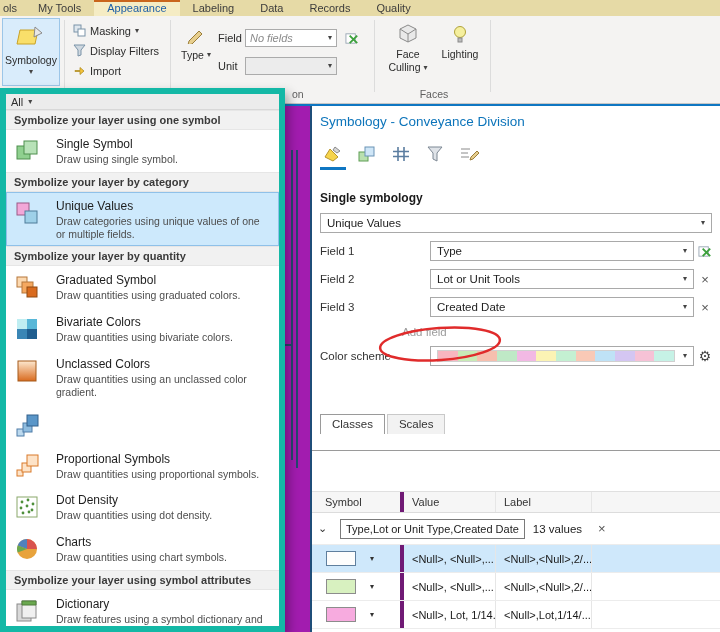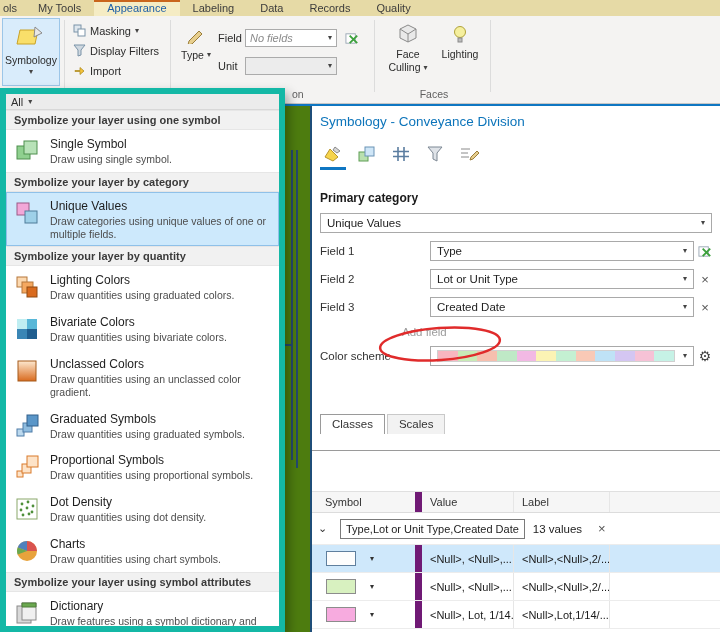--- a/index.html
+++ b/index.html
@@ -25,21 +25,21 @@
   .rcombo .arr{margin-left:auto}
   .rcombo.disabled{background:#ececec}
   .muted{color:#8a8a8a;font-style:italic}
   .rbig{position:absolute;top:2px;width:48px;height:74px;display:flex;flex-direction:column;align-items:center;
     padding-top:5px;font-size:10.5px;color:#2b2b2b;text-align:center;line-height:1.25}
   .sqbtn{position:absolute;width:18px;height:18px;display:flex;align-items:center;justify-content:center}
   .typbtn{position:absolute;left:178px;top:6px;width:36px;height:62px;display:flex;flex-direction:column;
     align-items:center;gap:3px;padding-top:4px;font-size:10.5px;color:#2b2b2b}
 
   
-  .right{position:absolute;left:285px;top:104px;width:435px;height:528px;background:#4d7c0f;border-top:2px solid #0e76c2}
+  .right{position:absolute;left:285px;top:104px;width:435px;height:528px;background:#a21caf;border-top:2px solid #0e76c2}
   .mapline{position:absolute;width:2px;background:#24486e}
   .mapline-h{position:absolute;height:2px;background:#24486e}
 
   
   .panel{position:absolute;left:25px;top:0;width:410px;height:526px;background:#fff;border-left:2px solid #1f4e79;font-size:11.5px}
   .ptitle{padding:8px 10px 2px 8px;font-size:13.5px;color:#0c74ba;white-space:nowrap}
   .icontabs{display:flex;gap:8px;margin:10px 0 0 8px;height:30px}
   .itab{width:26px;height:29px;display:flex;align-items:center;justify-content:center;border-bottom:3px solid transparent}
   .itab.active{border-bottom-color:#0e76c2}
   .pheading{margin:20px 8px 0;font-weight:bold;font-size:12px;color:#1a1a1a}
@@ -56,41 +56,41 @@
   .annot{position:absolute;left:62px;top:214px;width:134px;height:48px;pointer-events:none}
   .cstrip{display:flex;flex:1;height:12px;margin-right:4px;border:1px solid #d0d0d0}
   .cseg{flex:1}
 
   .ptabs{position:absolute;top:308px;left:8px;display:flex}
   .ptab{padding:3px 11px 4px;border:1px solid #c9c9c9;border-bottom:none;background:#f2f2f2;color:#333;margin-right:2px}
   .ptab.active{background:#fff;border-color:#9a9a9a;z-index:2}
   .tbox{position:absolute;left:0;right:0;top:344px;bottom:0;border-top:1px solid #9a9a9a;overflow:hidden}
   .tspacer{height:40px}
   .thead{display:flex;height:22px;background:#f6f6f6;border-top:1px solid #e0e0e0;border-bottom:1px solid #dcdcdc;align-items:stretch;font-size:11px;color:#333}
-  .c-sym{width:110px;flex:none;display:flex;align-items:center;padding-left:13px;border-right:7px solid #701a75;overflow:hidden}
+  .c-sym{width:92px;flex:none;display:flex;align-items:center;padding-left:13px;border-right:4px solid #701a75;overflow:hidden}
   .c-val{width:92px;flex:none;display:flex;align-items:center;padding-left:8px;border-right:1px solid #e6e6e6;overflow:hidden;white-space:nowrap}
   .c-lab{width:96px;flex:none;display:flex;align-items:center;padding-left:8px;border-right:1px solid #e6e6e6;overflow:hidden;white-space:nowrap}
   .c-fill{flex:1}
   .tgroup{display:flex;align-items:center;height:32px;border-bottom:1px solid #ececec;padding-left:6px;font-size:11.5px}
   .expand{width:14px;color:#333;font-size:11px}
   .gcombo{border:1px solid #7a7a7a;height:20px;display:flex;align-items:center;padding:0 5px;font-size:11px;background:#fff;margin-left:8px;white-space:nowrap}
   .gcount{margin-left:8px;color:#222}
   .gclose{margin-left:16px;color:#555;font-size:13px}
   .trow{display:flex;align-items:stretch;height:28px;border-bottom:1px solid #ececec;font-size:11px;color:#1a1a1a}
   .trow.selected{background:#cfe8fb}
   .trow .c-sym{padding-left:0}
   .swatch{width:30px;height:15px;border:1px solid #888;background:#fff;margin-left:14px;flex:none}
   .sarr{margin-left:14px;font-size:8px;color:#333;align-self:center}
 
   
   .gallery{position:absolute;left:0;top:88px;width:285px;height:544px;background:#fff;border:6px solid #14b8a6;
     box-shadow:4px 5px 10px rgba(0,0,0,.3);z-index:10;overflow:hidden}
   .allbar{height:16px;background:#ececec;border-bottom:1px solid #d8d8d8;display:flex;align-items:center;padding:0 5px;gap:5px;color:#2f2f2f}
   .gsec{background:#f1f1f1;border-top:1px solid #e6e6e6;border-bottom:1px solid #e6e6e6;padding:3px 8px;font-weight:bold;color:#3a3a3a}
-  .gitem{display:flex;gap:10px;padding:7px 8px 6px}
+  .gitem{display:flex;gap:16px;padding:7px 8px 6px}
   .gitem.selected{background:#cde9fc;outline:1px solid #8fc1e9;outline-offset:-1px}
   .gicon{width:26px;height:26px;flex:none;margin-top:1px}
   .gtxt{flex:1;min-width:0}
   .gtitle{font-size:12px;color:#1e1e1e;margin-bottom:2px}
   .gdesc{font-size:10.5px;color:#4d4d4d;line-height:1.22}
 </style>
 </head>
 <body>
 
 <div class="tabstrip">
@@ -224,21 +224,21 @@
           </svg>
       </div>
       <div class="itab">
         <svg width="20" height="18" viewBox="0 0 20 18">
             <path d="M2 4h9M2 8h7M2 12h8" stroke="#8a8a8a" fill="none"></path>
             <path d="M12 12l6-6 2 2-6 6-3 1z" fill="#e8cf8e" stroke="#9a7d3a"></path>
           </svg>
       </div>
     </div>
 
-    <div class="pheading">Primary category</div>
+    <div class="pheading">Single symbology</div>
     <div class="pcombo wide">
       <span>Unique Values</span>
       <span class="arr">▾</span>
     </div>
 
     <div class="frow">
       <span class="flabel">Field 1</span>
       <div class="pcombo">
         <span>Type</span>
         <span class="arr">▾</span>
@@ -247,21 +247,21 @@
         <svg width="15" height="15" viewBox="0 0 16 16">
             <rect x="1" y="3" width="10" height="10" fill="#fff" stroke="#9aa8b5"></rect>
             <path d="M5 5l8 8M13 5l-8 8" stroke="#3da13d" stroke-width="2" fill="none"></path>
           </svg>
       </div>
     </div>
 
     <div class="frow">
       <span class="flabel">Field 2</span>
       <div class="pcombo">
-        <span>Lot or Unit Type</span>
+        <span>Lot or Unit Tools</span>
         <span class="arr">▾</span>
       </div>
       <div class="fctl xclose">×</div>
     </div>
 
     <div class="frow">
       <span class="flabel">Field 3</span>
       <div class="pcombo">
         <span>Created Date</span>
         <span class="arr">▾</span>
@@ -389,21 +389,21 @@
   <div class="gsec">Symbolize your layer by quantity</div>
   <div class="gitem">
     <span class="gicon">
       <svg width="26" height="26" viewBox="0 0 26 26">
           <rect x="3" y="3" width="10" height="10" fill="#fcd9b0" stroke="#b5773a"></rect>
           <rect x="8" y="8" width="11" height="11" fill="#f5a860" stroke="#b5773a"></rect>
           <rect x="13" y="13" width="10" height="10" fill="#d96b1f" stroke="#8f4a12"></rect>
         </svg>
     </span>
     <span class="gtxt">
-      <span class="gtitle" style="display:block">Lighting Colors</span>
+      <span class="gtitle" style="display:block">Graduated Symbol</span>
       <span class="gdesc" style="display:block">Draw quantities using graduated colors.</span>
     </span>
   </div>
   <div class="gitem">
     <span class="gicon">
       <svg width="26" height="26" viewBox="0 0 26 26">
           <rect x="3" y="3" width="10" height="10" fill="#bfeef2"></rect>
           <rect x="13" y="3" width="10" height="10" fill="#58b7d8"></rect>
           <rect x="3" y="13" width="10" height="10" fill="#3a86b5"></rect>
           <rect x="13" y="13" width="10" height="10" fill="#1f5e8f"></rect>
@@ -431,24 +431,20 @@
       <span class="gdesc" style="display:block">Draw quantities using an unclassed color gradient.</span>
     </span>
   </div>
   <div class="gitem">
     <span class="gicon">
       <svg width="26" height="26" viewBox="0 0 26 26">
           <rect x="3" y="16" width="7" height="7" fill="#bcd9ee" stroke="#4f7da8"></rect>
           <rect x="9" y="10" width="9" height="9" fill="#8fbcdf" stroke="#4f7da8"></rect>
           <rect x="13" y="2" width="11" height="11" fill="#5a96c8" stroke="#33618c"></rect>
         </svg>
-    </span>
-    <span class="gtxt">
-      <span class="gtitle" style="display:block">Graduated Symbols</span>
-      <span class="gdesc" style="display:block">Draw quantities using graduated symbols.</span>
     </span>
   </div>
   <div class="gitem">
     <span class="gicon">
       <svg width="26" height="26" viewBox="0 0 26 26">
           <rect x="3" y="17" width="6" height="6" fill="#fde3c8" stroke="#d97a2a"></rect>
           <rect x="8" y="10" width="9" height="9" fill="#fde3c8" stroke="#d97a2a"></rect>
           <rect x="13" y="2" width="11" height="11" fill="#fde3c8" stroke="#d97a2a"></rect>
         </svg>
     </span>

